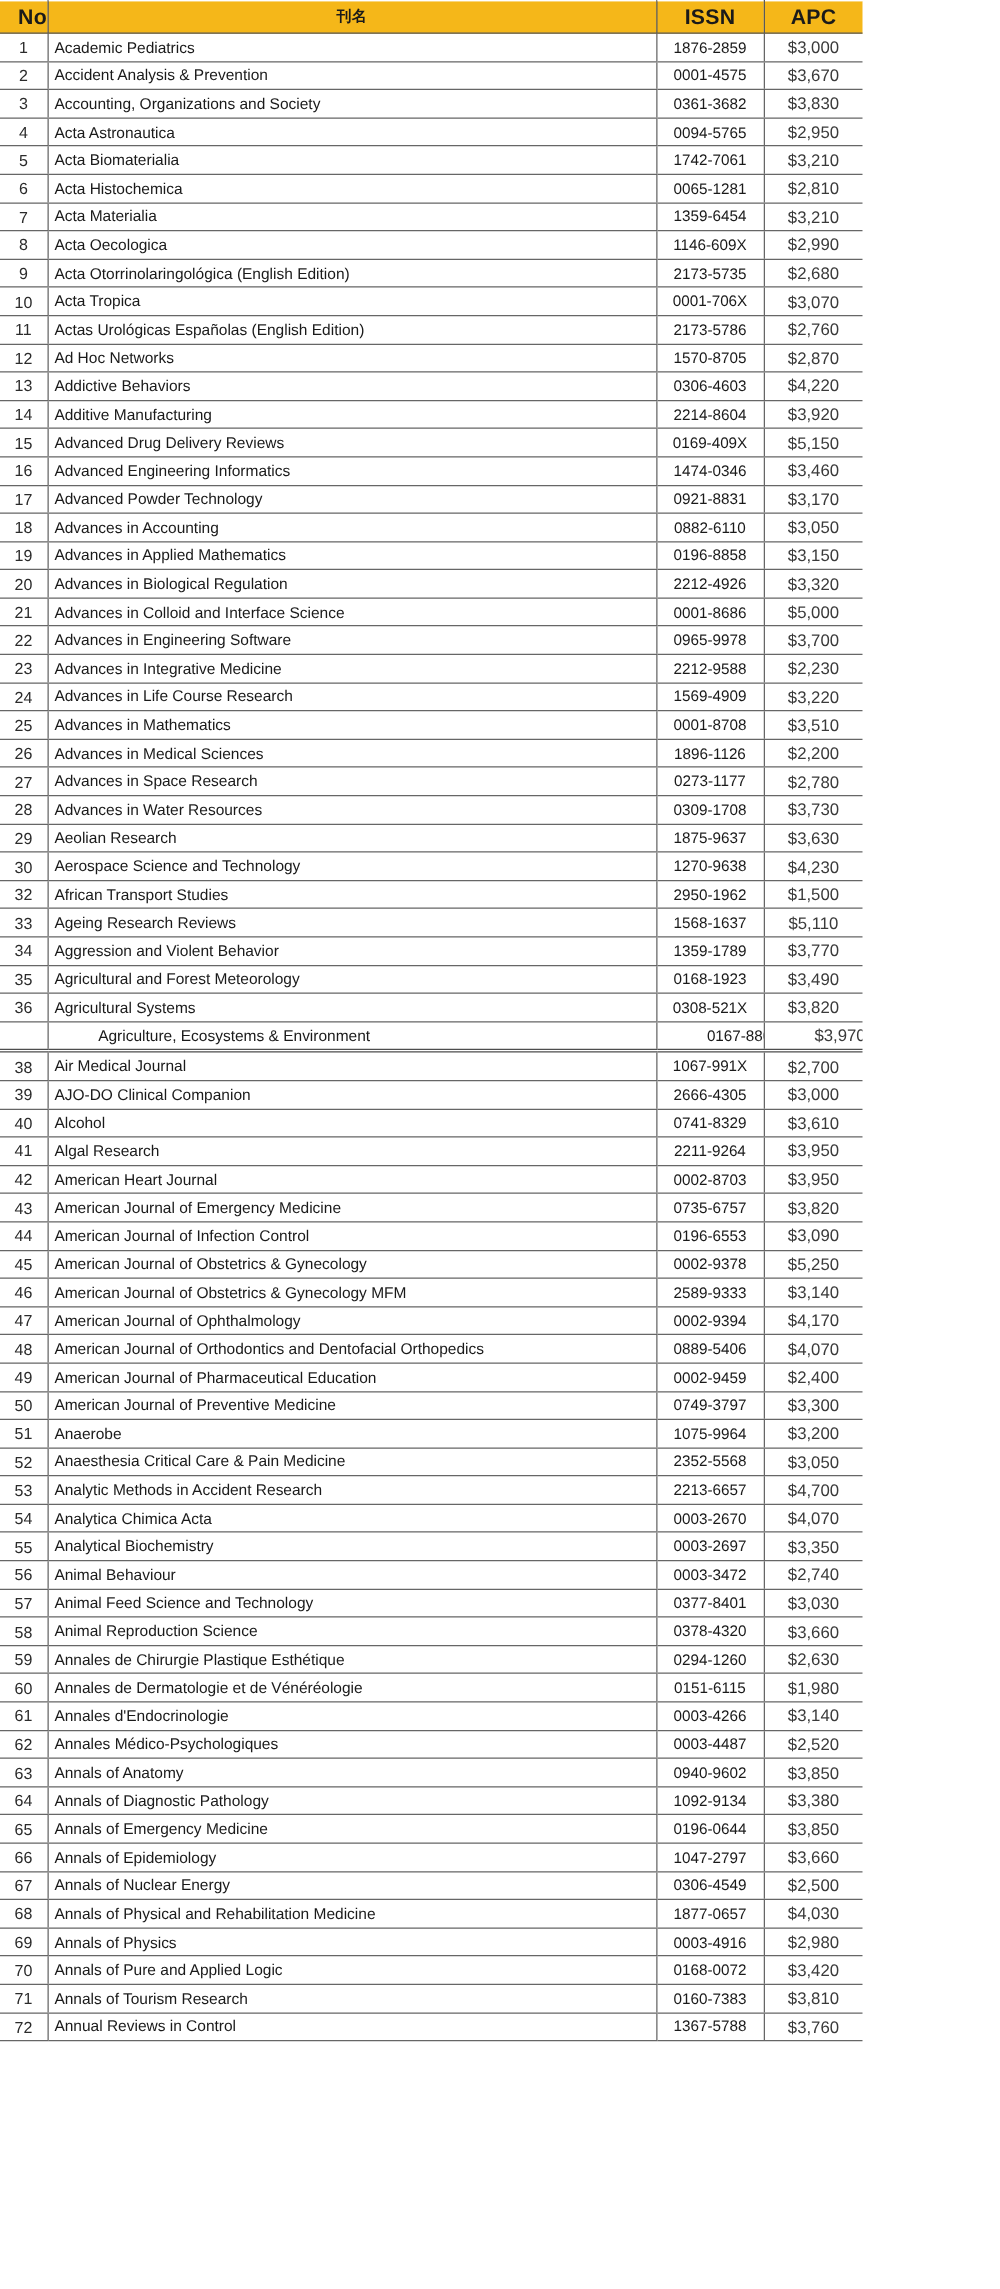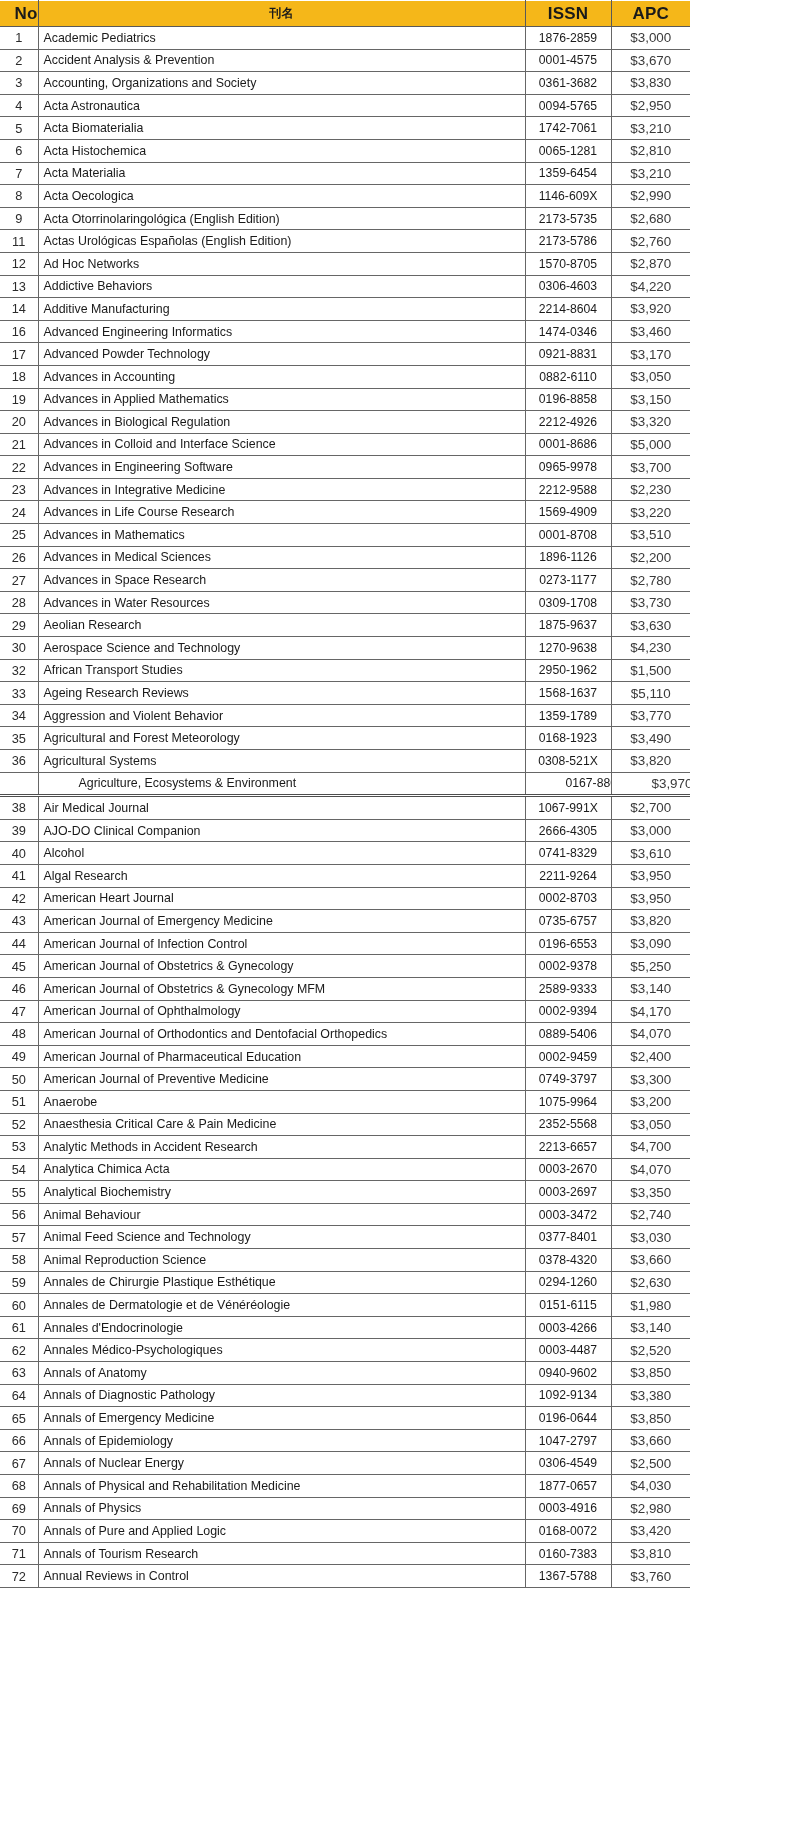--- a/index.html
+++ b/index.html
@@ -178,20 +178,26 @@
           <td class="cell-issn">1146-609X</td>
           <td class="cell-apc">$2,990</td>
         </tr>
         <tr>
           <td class="cell-no">9</td>
           <td class="cell-name">Acta Otorrinolaringológica (English Edition)</td>
           <td class="cell-issn">2173-5735</td>
           <td class="cell-apc">$2,680</td>
         </tr>
         <tr>
+          <td class="cell-no">10</td>
+          <td class="cell-name">Acta Tropica</td>
+          <td class="cell-issn">0001-706X</td>
+          <td class="cell-apc">$3,070</td>
+        </tr>
+        <tr>
           <td class="cell-no">11</td>
           <td class="cell-name">Actas Urológicas Españolas (English Edition)</td>
           <td class="cell-issn">2173-5786</td>
           <td class="cell-apc">$2,760</td>
         </tr>
         <tr>
           <td class="cell-no">12</td>
           <td class="cell-name">Ad Hoc Networks</td>
           <td class="cell-issn">1570-8705</td>
           <td class="cell-apc">$2,870</td>
@@ -200,20 +206,26 @@
           <td class="cell-no">13</td>
           <td class="cell-name">Addictive Behaviors</td>
           <td class="cell-issn">0306-4603</td>
           <td class="cell-apc">$4,220</td>
         </tr>
         <tr>
           <td class="cell-no">14</td>
           <td class="cell-name">Additive Manufacturing</td>
           <td class="cell-issn">2214-8604</td>
           <td class="cell-apc">$3,920</td>
+        </tr>
+        <tr>
+          <td class="cell-no">15</td>
+          <td class="cell-name">Advanced Drug Delivery Reviews</td>
+          <td class="cell-issn">0169-409X</td>
+          <td class="cell-apc">$5,150</td>
         </tr>
         <tr>
           <td class="cell-no">16</td>
           <td class="cell-name">Advanced Engineering Informatics</td>
           <td class="cell-issn">1474-0346</td>
           <td class="cell-apc">$3,460</td>
         </tr>
         <tr>
           <td class="cell-no">17</td>
           <td class="cell-name">Advanced Powder Technology</td>

